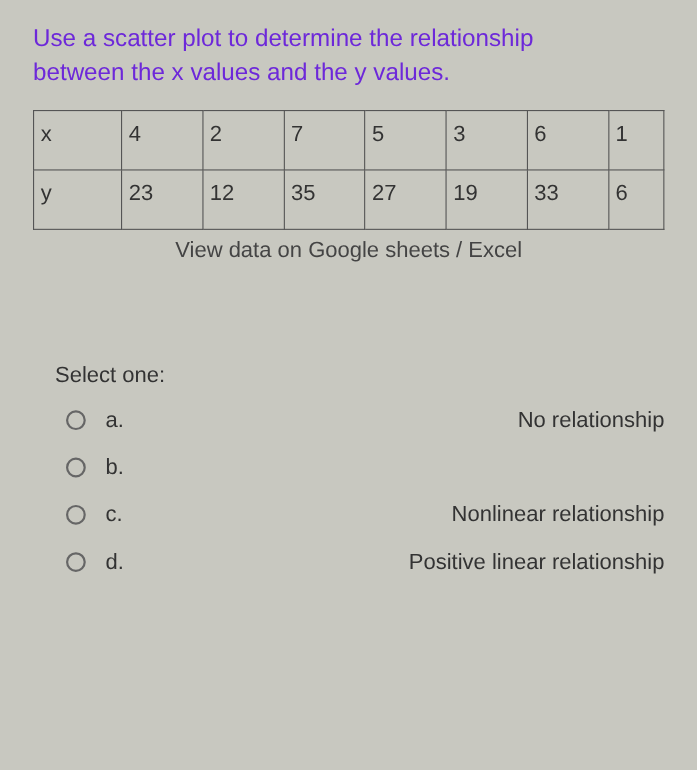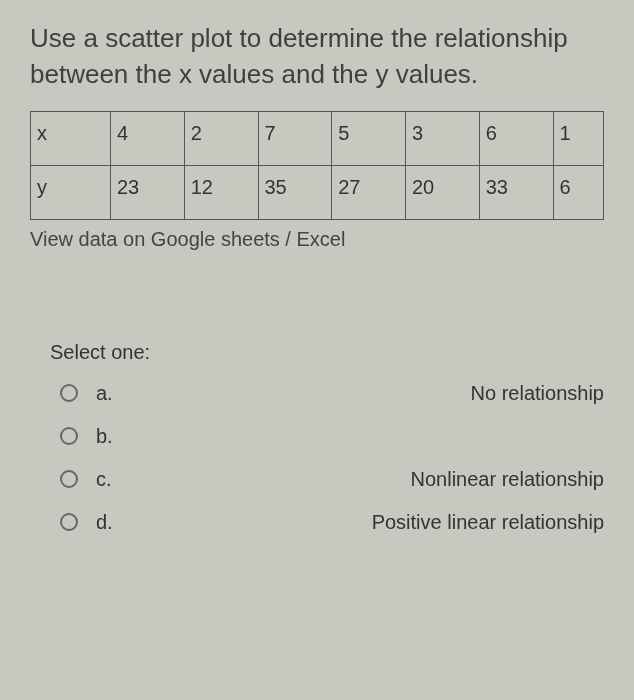--- a/index.html
+++ b/index.html
@@ -11,24 +11,24 @@
       width: 634px;
       height: 700px;
       background: #c8c8c0;
       font-family: Arial, Helvetica, sans-serif;
       color: #2a2a2a;
       padding: 20px 30px;
       position: relative;
       overflow: hidden;
     }
     .question-text {
-      font-size: 26px;
+      font-size: 22px;
       line-height: 1.4;
       margin-bottom: 18px;
-      color: #404040;
+      color: #6d28d9;
     }
     table {
       border-collapse: collapse;
       width: 100%;
       margin-bottom: 8px;
     }
     td {
       border: 1px solid #555;
       padding: 10px 6px;
       font-size: 20px;
@@ -38,20 +38,21 @@
       color: #333;
     }
     td.label-cell {
       width: 80px;
     }
     .link-row {
       font-size: 20px;
       color: #444;
       font-weight: 500;
       margin-bottom: 90px;
+      text-align: center;
     }
     .select-prompt {
       font-size: 20px;
       color: #333;
       margin-bottom: 18px;
       margin-left: 20px;
     }
     .options {
       margin-left: 30px;
     }
@@ -99,21 +100,21 @@
     <td>3</td>
     <td>6</td>
     <td>1</td>
   </tr>
   <tr>
     <td class="label-cell">y</td>
     <td>23</td>
     <td>12</td>
     <td>35</td>
     <td>27</td>
-    <td>20</td>
+    <td>19</td>
     <td>33</td>
     <td>6</td>
   </tr>
 </tbody>
   </table>
 
 <div class="link-row">View data on Google sheets / Excel</div>
 
 <div class="select-prompt">Select one:</div>
 

